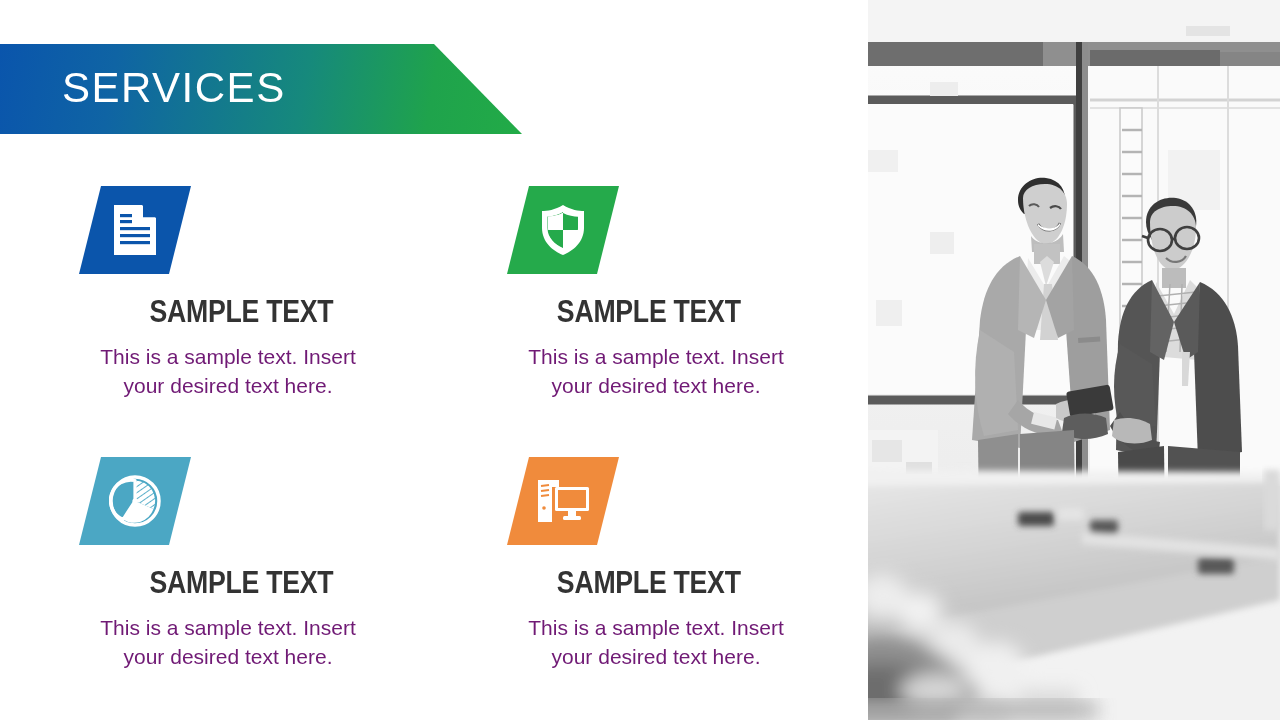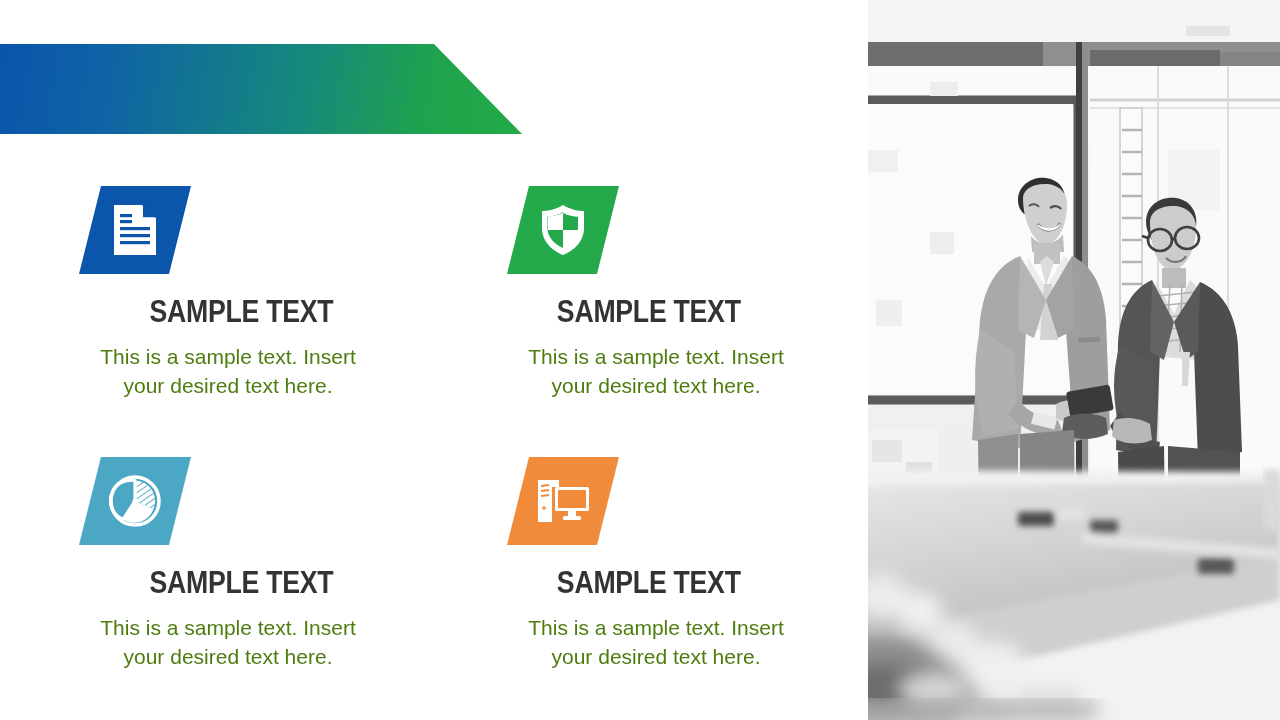--- a/index.html
+++ b/index.html
@@ -96,21 +96,21 @@
     letter-spacing: -0.3px;
     color: #333333;
     transform: scaleX(0.86);
     transform-origin: left center;
     white-space: nowrap;
   }
   .service-desc {
     margin: 12px 0 0 0;
     font-size: 21px;
     line-height: 29px;
-    color: #4d7c0f;
+    color: #701a75;
     width: 300px;
     font-weight: 300;
   }
 
   
   #photo {
     position: absolute;
     left: 868px;
     top: 0;
     width: 412px;
@@ -119,20 +119,21 @@
     background: #f2f2f2;
   }
   #photo svg { display: block; }
 </style>
 </head>
 <body>
 
 <div id="slide">
 
   <div id="title-banner"></div>
+  <div id="title-text">SERVICES</div>
 
   <div id="services-grid">
 
     <div class="service-row row-1">
 
       <div class="service-item col-1">
         <div class="icon-tile tile-blue">
           <span class="glyph">
             <svg width="42" height="50" viewBox="0 0 42 50">
               <path d="M0 0 H28 L42 13 V50 H0 Z" fill="#ffffff"></path>

